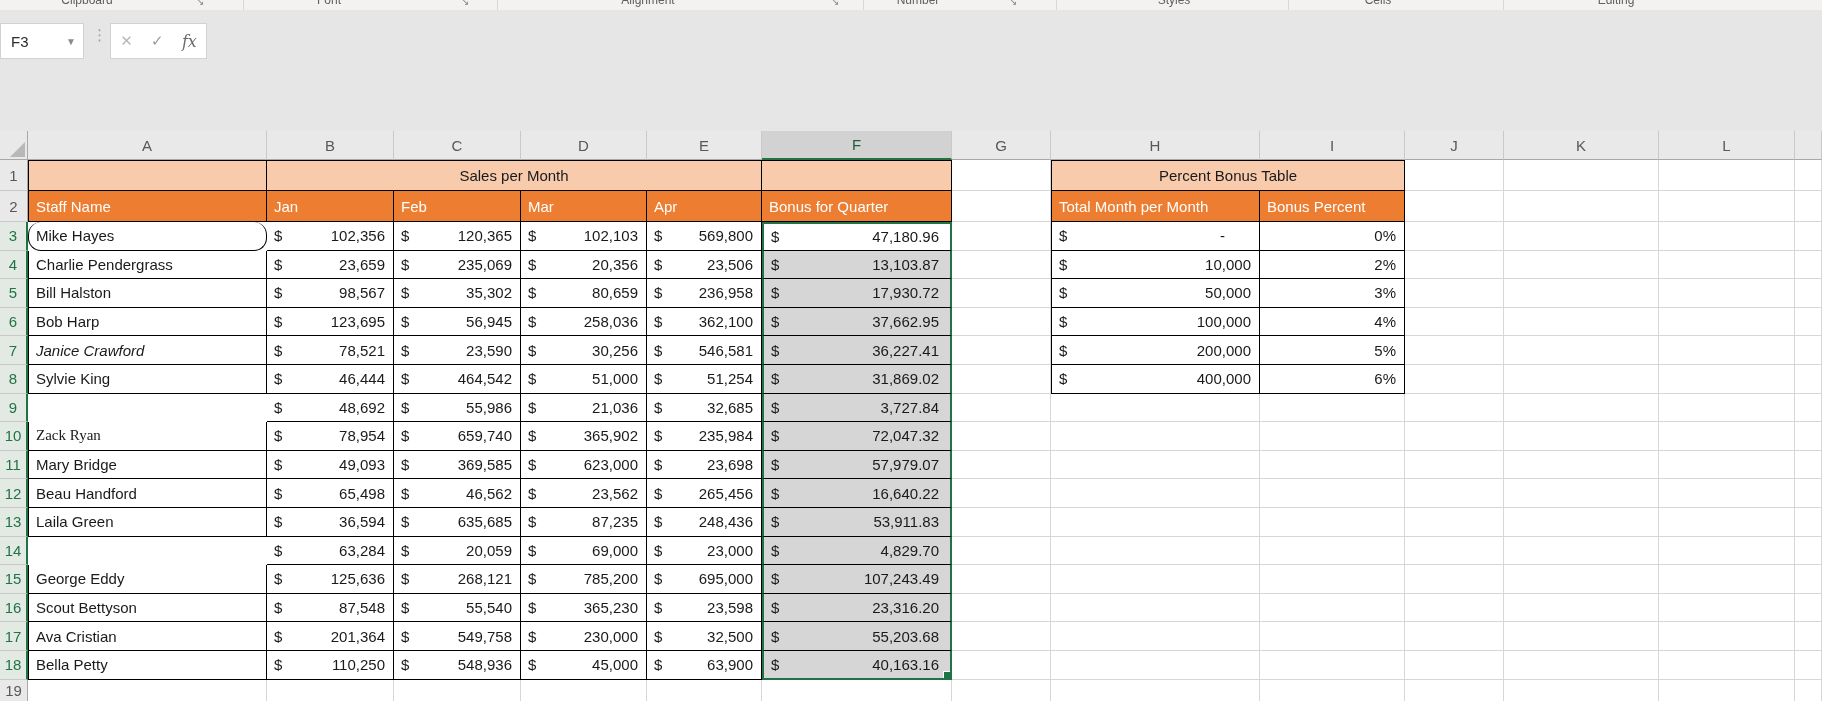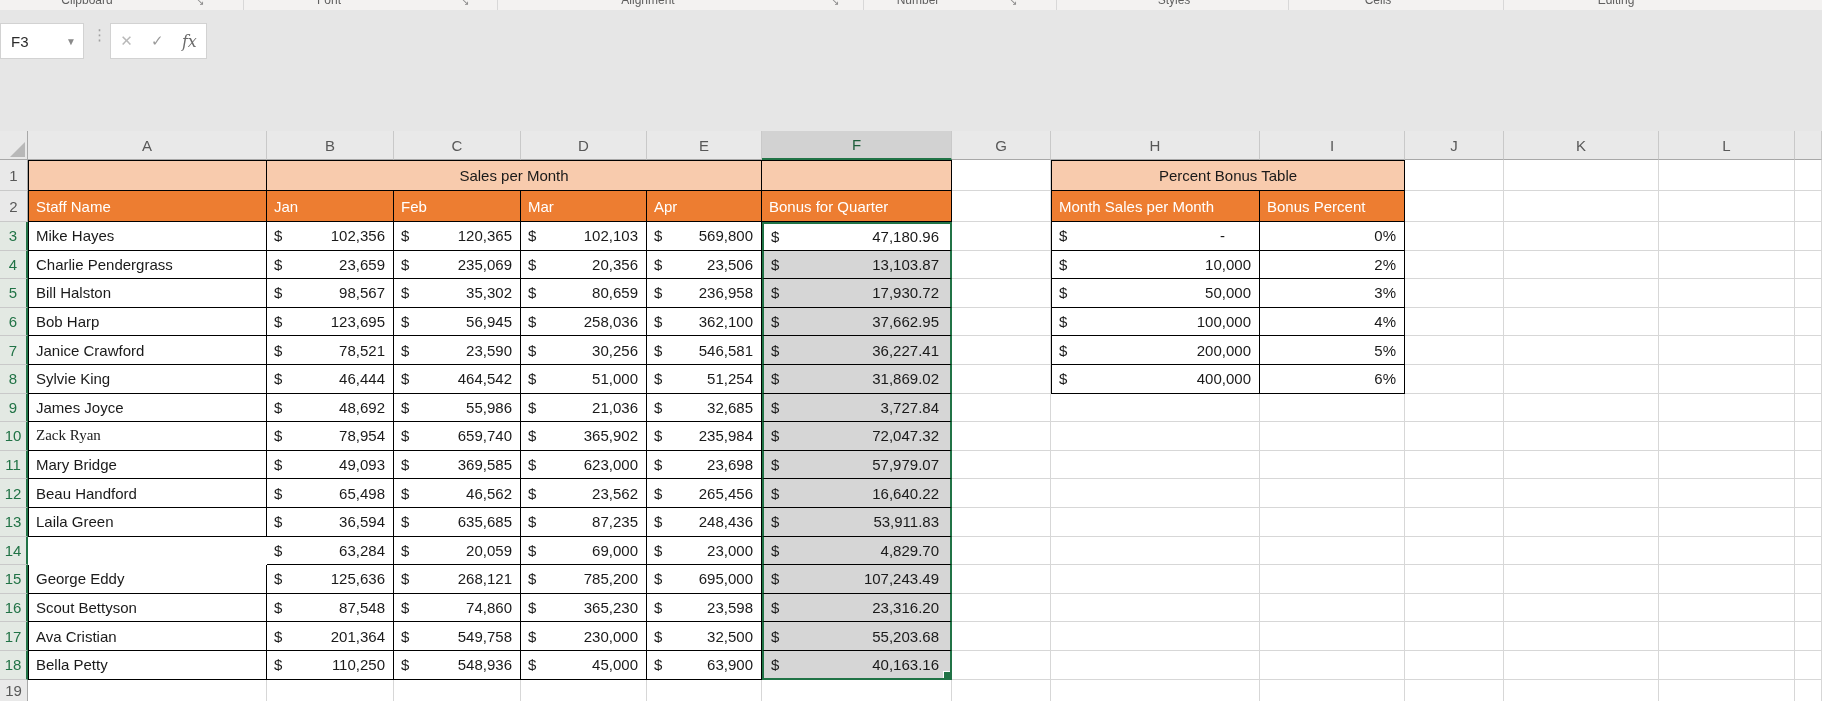--- a/index.html
+++ b/index.html
@@ -146,27 +146,27 @@
     <div class="cell grid" style="grid-area: 2 / 12;"></div>
     <div class="cell grid" style="grid-area: 2 / 13;"></div>
     <div class="cell grid" style="grid-area: 2 / 14;"></div>
     <div class="cell orange hdr tbl bl" style="grid-area: 3 / 2;">Staff Name</div>
     <div class="cell orange hdr tbl" style="grid-area: 3 / 3;">Jan</div>
     <div class="cell orange hdr tbl" style="grid-area: 3 / 4;">Feb</div>
     <div class="cell orange hdr tbl" style="grid-area: 3 / 5;">Mar</div>
     <div class="cell orange hdr tbl" style="grid-area: 3 / 6;">Apr</div>
     <div class="cell orange hdr tbl" style="grid-area: 3 / 7;">Bonus for Quarter</div>
     <div class="cell grid" style="grid-area: 3 / 8;"></div>
-    <div class="cell orange hdr tbl bl" style="grid-area: 3 / 9;">Month Sales per Month</div>
+    <div class="cell orange hdr tbl bl" style="grid-area: 3 / 9;">Total Month per Month</div>
     <div class="cell orange hdr tbl" style="grid-area: 3 / 10;">Bonus Percent</div>
     <div class="cell grid" style="grid-area: 3 / 11;"></div>
     <div class="cell grid" style="grid-area: 3 / 12;"></div>
     <div class="cell grid" style="grid-area: 3 / 13;"></div>
     <div class="cell grid" style="grid-area: 3 / 14;"></div>
-    <div class="cell name tbl bl" style="grid-area: 4 / 2;">Mike Hayes</div>
+    <div class="cell name tbl bl" style="grid-area: 4 / 2; border-radius: 13px;">Mike Hayes</div>
     <div class="cell cur tbl" style="grid-area: 4 / 3;">
       <span class="cs">$</span>
       <span class="cv">102,356</span>
     </div>
     <div class="cell cur tbl" style="grid-area: 4 / 4;">
       <span class="cs">$</span>
       <span class="cv">120,365</span>
     </div>
     <div class="cell cur tbl" style="grid-area: 4 / 5;">
       <span class="cs">$</span>
@@ -276,21 +276,21 @@
     <div class="cell grid" style="grid-area: 7 / 8;"></div>
     <div class="cell cur tbl bl" style="grid-area: 7 / 9;">
       <span class="cs">$</span>
       <span class="cv">100,000</span>
     </div>
     <div class="cell pct tbl" style="grid-area: 7 / 10;">4%</div>
     <div class="cell grid" style="grid-area: 7 / 11;"></div>
     <div class="cell grid" style="grid-area: 7 / 12;"></div>
     <div class="cell grid" style="grid-area: 7 / 13;"></div>
     <div class="cell grid" style="grid-area: 7 / 14;"></div>
-    <div class="cell name tbl bl" style="grid-area: 8 / 2;">Janice Crawford</div>
+    <div class="cell name tbl bl" style="grid-area: 8 / 2; font-style: italic;">Janice Crawford</div>
     <div class="cell cur tbl" style="grid-area: 8 / 3;">
       <span class="cs">$</span>
       <span class="cv">78,521</span>
     </div>
     <div class="cell cur tbl" style="grid-area: 8 / 4;">
       <span class="cs">$</span>
       <span class="cv">23,590</span>
     </div>
     <div class="cell cur tbl" style="grid-area: 8 / 5;">
       <span class="cs">$</span>
@@ -338,21 +338,20 @@
     <div class="cell grid" style="grid-area: 9 / 8;"></div>
     <div class="cell cur tbl bl" style="grid-area: 9 / 9;">
       <span class="cs">$</span>
       <span class="cv">400,000</span>
     </div>
     <div class="cell pct tbl" style="grid-area: 9 / 10;">6%</div>
     <div class="cell grid" style="grid-area: 9 / 11;"></div>
     <div class="cell grid" style="grid-area: 9 / 12;"></div>
     <div class="cell grid" style="grid-area: 9 / 13;"></div>
     <div class="cell grid" style="grid-area: 9 / 14;"></div>
-    <div class="cell name tbl bl" style="grid-area: 10 / 2;">James Joyce</div>
     <div class="cell cur tbl" style="grid-area: 10 / 3;">
       <span class="cs">$</span>
       <span class="cv">48,692</span>
     </div>
     <div class="cell cur tbl" style="grid-area: 10 / 4;">
       <span class="cs">$</span>
       <span class="cv">55,986</span>
     </div>
     <div class="cell cur tbl" style="grid-area: 10 / 5;">
       <span class="cs">$</span>
@@ -540,21 +539,21 @@
     <div class="cell grid" style="grid-area: 16 / 12;"></div>
     <div class="cell grid" style="grid-area: 16 / 13;"></div>
     <div class="cell grid" style="grid-area: 16 / 14;"></div>
     <div class="cell name tbl bl" style="grid-area: 17 / 2;">Scout Bettyson</div>
     <div class="cell cur tbl" style="grid-area: 17 / 3;">
       <span class="cs">$</span>
       <span class="cv">87,548</span>
     </div>
     <div class="cell cur tbl" style="grid-area: 17 / 4;">
       <span class="cs">$</span>
-      <span class="cv">74,860</span>
+      <span class="cv">55,540</span>
     </div>
     <div class="cell cur tbl" style="grid-area: 17 / 5;">
       <span class="cs">$</span>
       <span class="cv">365,230</span>
     </div>
     <div class="cell cur tbl" style="grid-area: 17 / 6;">
       <span class="cs">$</span>
       <span class="cv">23,598</span>
     </div>
     <div class="cell cur tbl curF sel-l sel-r sel" style="grid-area: 17 / 7;">

